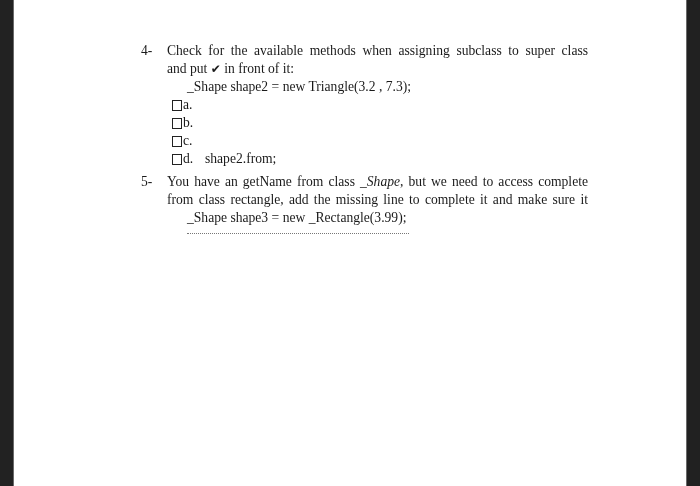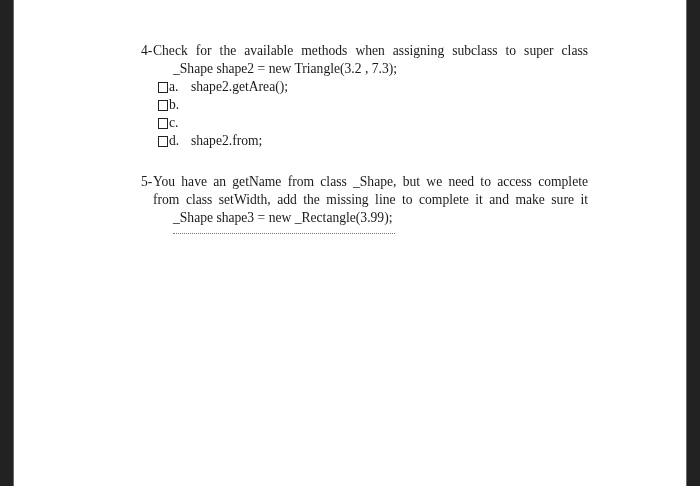--- a/index.html
+++ b/index.html
@@ -41,21 +41,21 @@
       width: 447px;
       font-size: 13.6px;
       line-height: 18px;
     }
     .q-num {
       position: absolute;
       left: 0;
       top: 0;
     }
     .q-body {
-      margin-left: 12px;
+      margin-left: 26px;
       text-align: justify;
       text-align-last: left;
     }
     .q-body .just {
       display: block;
       text-align: justify;
       text-align-last: justify;
     }
     .code {
       display: block;
@@ -83,46 +83,48 @@
       flex: none;
     }
     .opt-letter {
       width: 18px;
       display: inline-block;
     }
     .opt-code {
       display: inline-block;
       padding-left: 4px;
     }
-    .italic { }
+    .italic { font-style: italic; }
     .dots {
       display: block;
       margin-left: 20px;
       width: 222px;
       height: 10px;
       border-bottom: 1.5px dotted #777;
       margin-top: -4px;
     }
   </style>
 </head>
 <body>
 
 <div class="edge-left"></div>
 <div class="page"></div>
 <div class="edge-right"></div>
 
 <div class="q" style="top:42px;">
   <span class="q-num">4-</span>
   <div class="q-body">
     <span class="just">Check for the available methods when assigning subclass to super class</span>
+    <span style="display:block;">
+      <span>and put </span><span class="check-glyph">✔</span><span> in front of it:</span>
+    </span>
     <span class="code">_Shape shape2 = new Triangle(3.2 , 7.3);</span>
     <div class="opt">
       <span class="box"></span>
       <span class="opt-letter">a.</span>
-      <span class="opt-code">shape2.getArea();</span>
     </div>
     <div class="opt">
       <span class="box"></span>
       <span class="opt-letter">b.</span>
     </div>
     <div class="opt">
       <span class="box"></span>
       <span class="opt-letter">c.</span>
     </div>
     <div class="opt">
@@ -132,17 +134,17 @@
     </div>
   </div>
 </div>
 
 <div class="q" style="top:173px;">
   <span class="q-num">5-</span>
   <div class="q-body">
     <span class="just">
       <span>You have an getName from class </span><span class="italic">_Shape</span><span>, but we need to access complete</span>
     </span>
-    <span class="just">from class setWidth, add the missing line to complete it and make sure it</span>
+    <span class="just">from class rectangle, add the missing line to complete it and make sure it</span>
     <span class="code">_Shape shape3 = new _Rectangle(3.99);</span>
     <span class="dots"></span>
   </div>
 </div>
 
 </body></html>

